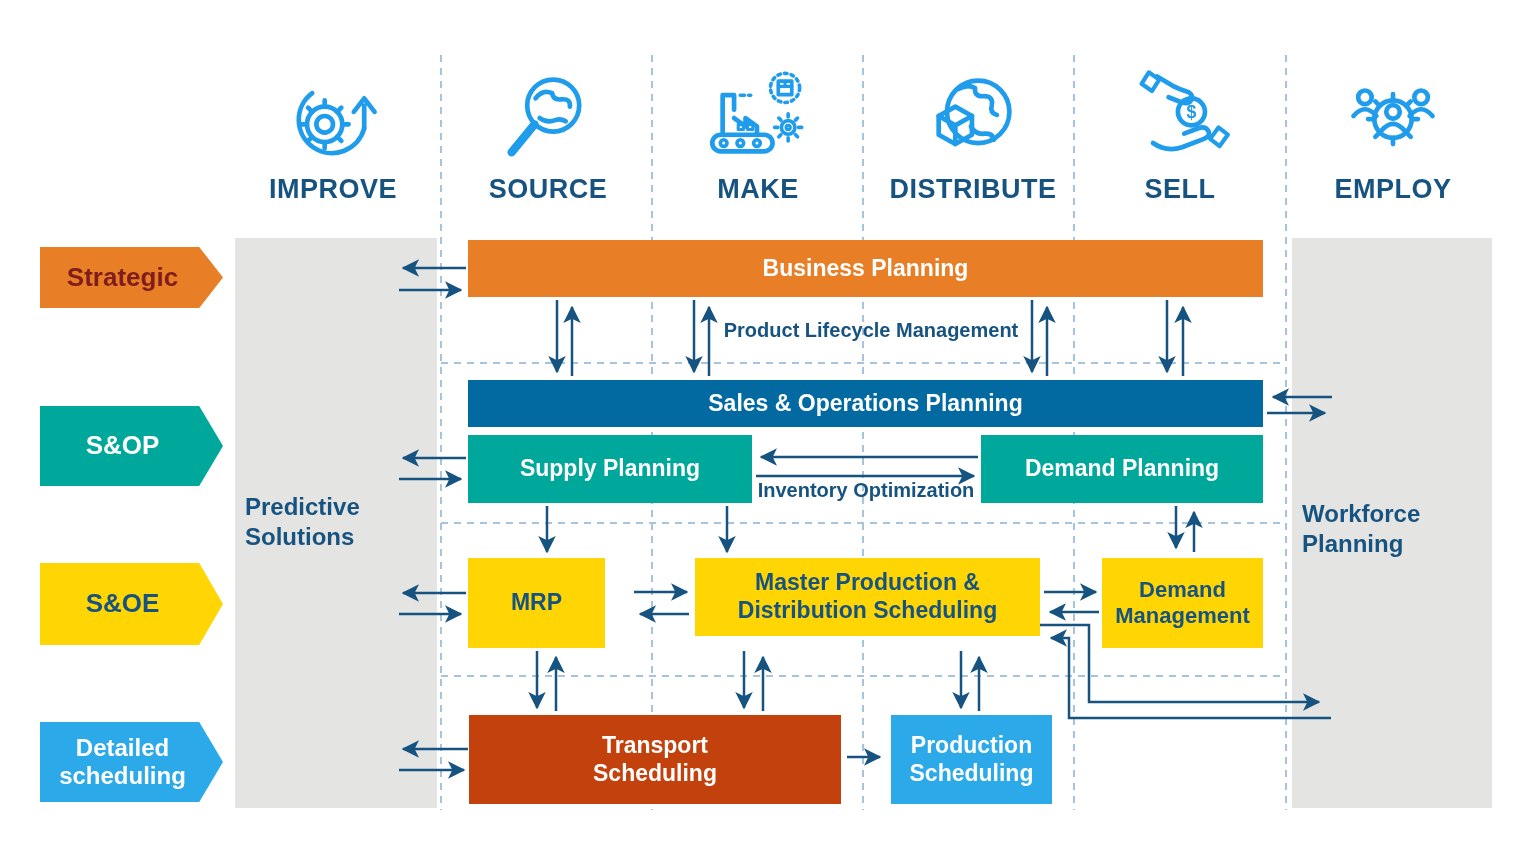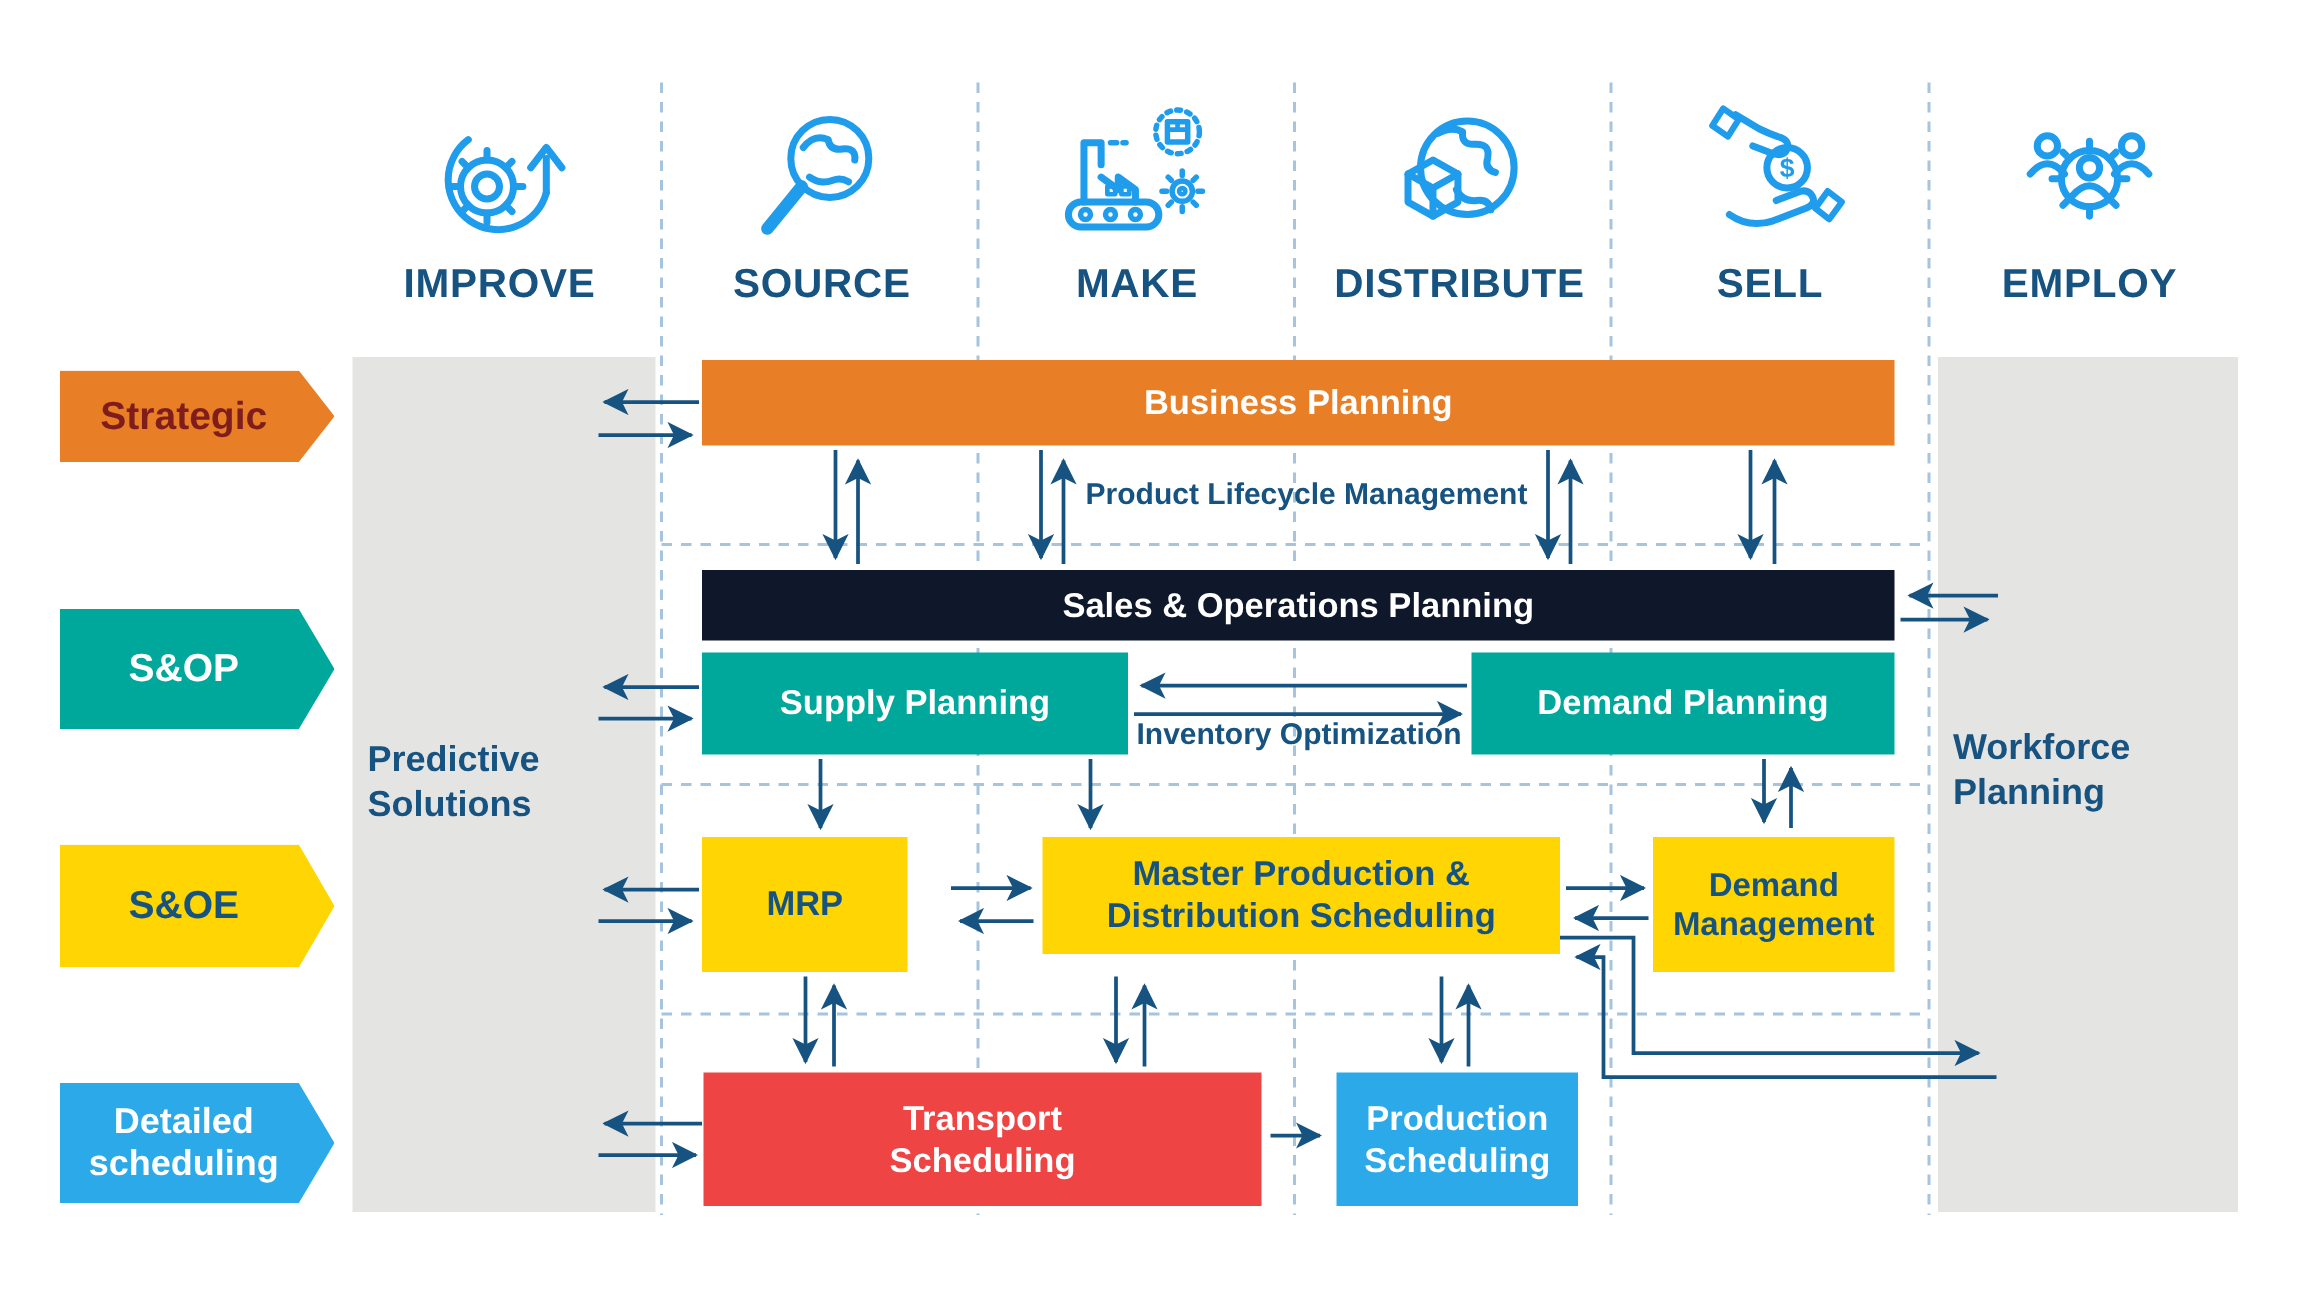--- a/index.html
+++ b/index.html
@@ -33,21 +33,21 @@
   .icon-stroke{stroke:#1F9CEB;fill:none;stroke-width:4.5;stroke-linecap:round;stroke-linejoin:round;}
 </style>
 </head>
 <body>
 
 <div id="stage">
 
   <div class="band" style="left:235px;width:202px;"></div>
   <div class="band" style="left:1292px;width:200px;"></div>
   <div class="band-caption" style="left:245px;top:492px;width:182px;">Predictive Solutions</div>
-  <div class="band-caption" style="left:1302px;top:484px;width:180px;">Workforce Planning</div>
+  <div class="band-caption" style="left:1302px;top:499px;width:180px;">Workforce Planning</div>
 
   <svg class="layer" width="1536" height="864" style="z-index:2;">
     <g stroke="#A6C4DE" stroke-width="2" stroke-dasharray="7 6" fill="none">
       <path d="M441,55 V810"></path>
       <path d="M652,55 V810"></path>
       <path d="M863,55 V810"></path>
       <path d="M1074,55 V810"></path>
       <path d="M1286,55 V810"></path>
       <path d="M441,363 H1286"></path>
       <path d="M441,523 H1286"></path>
@@ -156,21 +156,21 @@
     <span>S&amp;OE</span>
   </div>
   <div class="chevron" style="top:722px;height:80px;background:#2BA9E9;color:#fff;font-size:24px;">
     <span style="display:inline-block;width:130px;">Detailed scheduling</span>
   </div>
 
   <div class="box white" style="left:468px;top:240px;width:795px;height:57px;background:#E87E25;">
     <span>Business Planning</span>
   </div>
 
-  <div class="box white" style="left:468px;top:380px;width:795px;height:47px;background:#0f172a;">
+  <div class="box white" style="left:468px;top:380px;width:795px;height:47px;background:#0369a1;">
     <span>Sales &amp; Operations Planning</span>
   </div>
 
   <div class="box white" style="left:468px;top:435px;width:284px;height:68px;background:#00A89B;">
     <span>Supply Planning</span>
   </div>
 
   <div class="box white" style="left:981px;top:435px;width:282px;height:68px;background:#00A89B;">
     <span>Demand Planning</span>
   </div>
@@ -180,21 +180,21 @@
   </div>
 
   <div class="box navy" style="left:695px;top:558px;width:345px;height:78px;background:#FFD503;">
     <span style="display:inline-block;width:300px;">Master Production &amp; Distribution Scheduling</span>
   </div>
 
   <div class="box navy" style="left:1102px;top:558px;width:161px;height:90px;background:#FFD503;font-size:22px;">
     <span style="display:inline-block;width:140px;">Demand Management</span>
   </div>
 
-  <div class="box white" style="left:469px;top:715px;width:372px;height:89px;background:#ef4444;">
+  <div class="box white" style="left:469px;top:715px;width:372px;height:89px;background:#c2410c;">
     <span style="display:inline-block;width:160px;">Transport Scheduling</span>
   </div>
 
   <div class="box white" style="left:891px;top:715px;width:161px;height:89px;background:#2BA9E9;">
     <span style="display:inline-block;width:145px;">Production Scheduling</span>
   </div>
 
   <div class="annotation" style="left:691px;top:319px;width:360px;">Product Lifecycle Management</div>
   <div class="annotation" style="left:686px;top:479px;width:360px;">Inventory Optimization</div>
 

